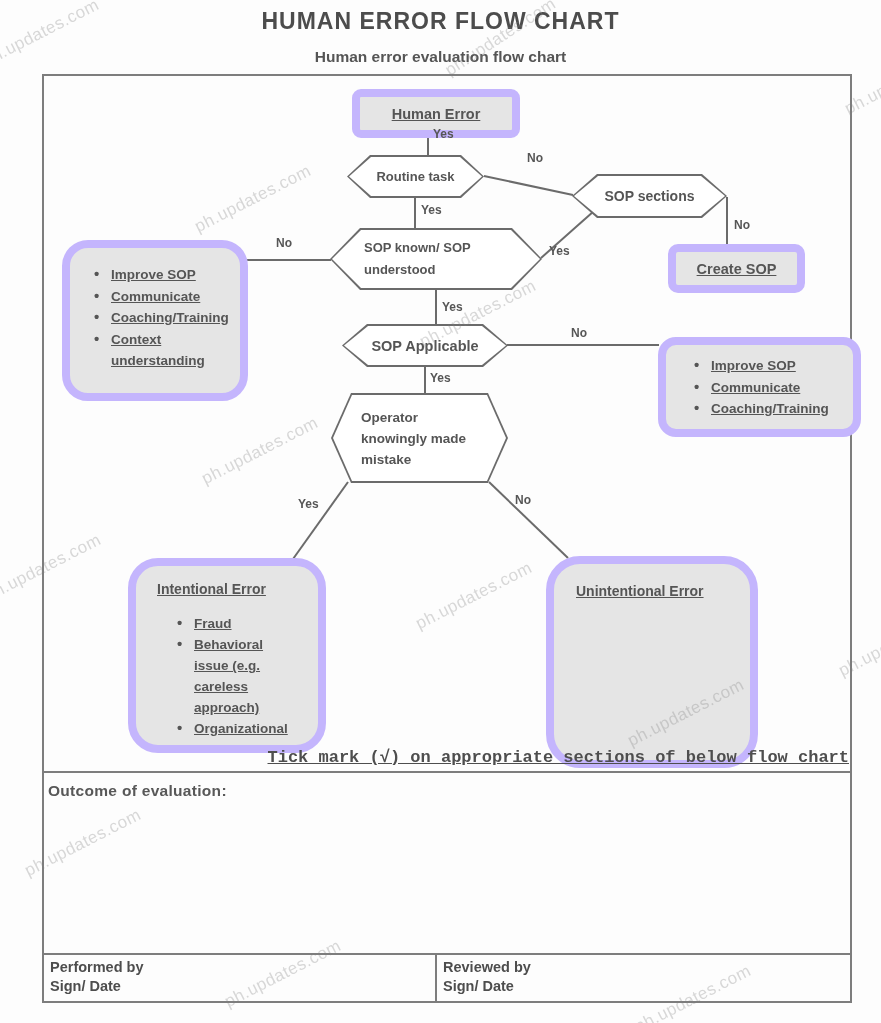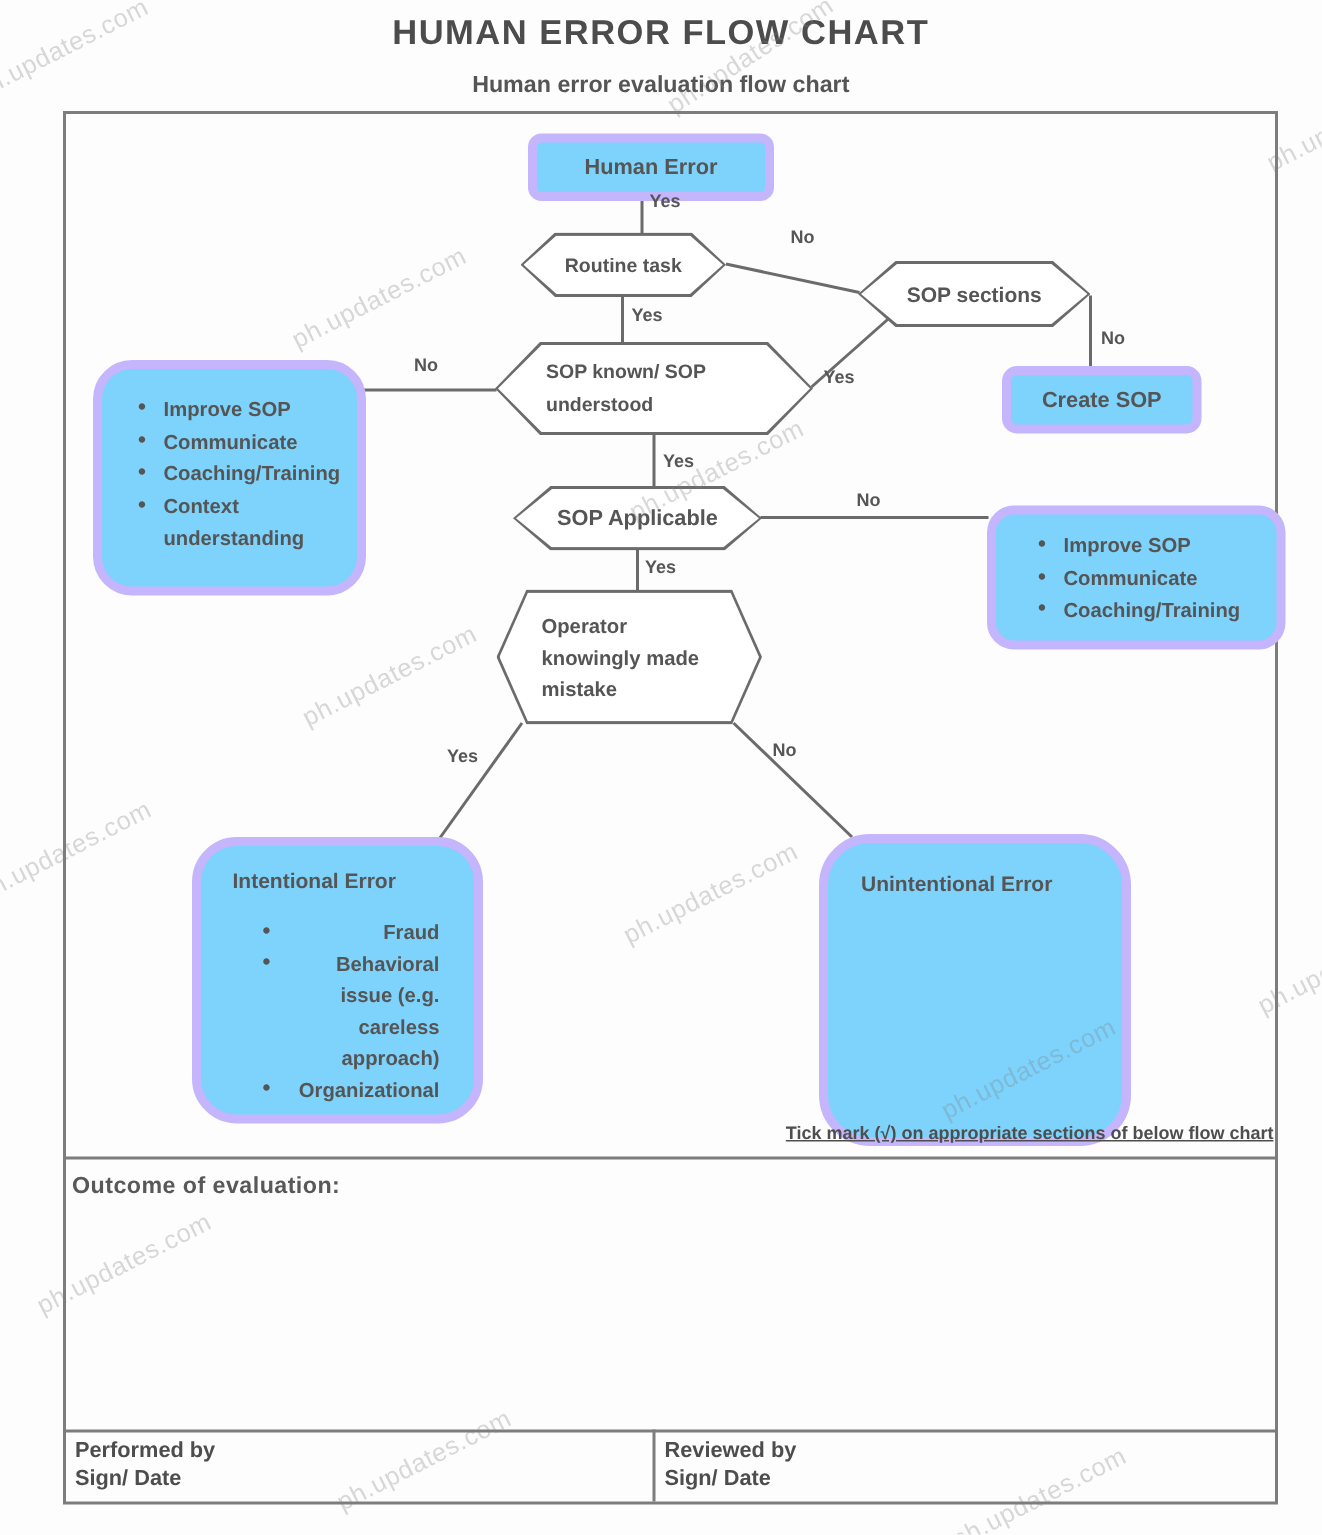--- a/index.html
+++ b/index.html
@@ -20,41 +20,41 @@
   }
   
   .frame{position:absolute;left:42px;top:74px;width:806px;height:925px;border:2px solid #7d7d7d;z-index:0;}
   .hline{position:absolute;left:42px;width:810px;height:0;border-top:2px solid #7d7d7d;z-index:0;}
   .vline{position:absolute;width:0;border-left:2px solid #7d7d7d;z-index:0;}
   
   svg.connectors{position:absolute;left:0;top:0;z-index:1;}
   svg.connectors line{stroke:#6b6b6b;stroke-width:2;}
   
   .rnode{
-    position:absolute;background:#7dd3fc;border:6px solid #c4b5fd;z-index:2;
+    position:absolute;background:#e5e5e5;border:8px solid #c4b5fd;z-index:2;
     display:flex;align-items:center;justify-content:center;
-    font-weight:bold;color:#555;
+    font-weight:bold;color:#555;text-decoration:underline;
   }
   .hex{position:absolute;z-index:2;}
   .hex .hex-outer{position:absolute;inset:0;background:#6b6b6b;
     clip-path:polygon(0 50%,var(--s) 0,calc(100% - var(--s)) 0,100% 50%,calc(100% - var(--s)) 100%,var(--s) 100%);}
   .hex .hex-inner{position:absolute;inset:2px;background:#fff;
     clip-path:polygon(0 50%,calc(var(--s) - 1px) 0,calc(100% - var(--s) + 1px) 0,100% 50%,calc(100% - var(--s) + 1px) 100%,calc(var(--s) - 1px) 100%);}
   .hex .hex-label{position:absolute;inset:0;display:flex;align-items:center;justify-content:center;
     font-weight:bold;color:#555;text-align:center;}
   .hex .hex-label.left{justify-content:flex-start;text-align:left;}
   
   .elabel{position:absolute;z-index:3;font-size:12px;font-weight:bold;color:#565656;}
   
   ul.blist{list-style:none;margin:0;padding:0;}
   ul.blist li{position:relative;padding-left:17px;font-weight:bold;color:#555;}
   ul.blist li::before{content:"\2022";position:absolute;left:0;top:-1px;font-size:15px;}
   
-  .ticknote{position:absolute;z-index:3;font-size:12px;font-weight:bold;color:#4e4e4e;
-    text-decoration:underline;}
+  .ticknote{position:absolute;z-index:3;font-size:17px;font-weight:bold;color:#4e4e4e;
+    text-decoration:underline;font-family:Liberation Mono, monospace;}
   .outcome{position:absolute;z-index:3;font-size:15.5px;font-weight:bold;color:#585858;letter-spacing:.3px;}
   .sigblock{position:absolute;z-index:3;font-size:14.5px;font-weight:bold;color:#4d4d4d;line-height:19px;}
   
   .wm{position:absolute;z-index:10;pointer-events:none;white-space:nowrap;
     font-size:17px;color:rgba(130,130,130,0.30);letter-spacing:.5px;
     transform:rotate(-27deg);transform-origin:left center;}
 </style>
 </head>
 <body>
 
@@ -130,21 +130,21 @@
 </div>
 
 <div class="hex" style="left:331px;top:393px;width:177px;height:90px;--s:20px;">
   <div class="hex-outer"></div>
   <div class="hex-inner"></div>
   <div class="hex-label left" style="font-size:13.5px;line-height:21px;padding-left:30px;width:112px;">Operator knowingly made mistake</div>
 </div>
 
 <div class="rnode" style="left:128px;top:558px;width:182px;height:179px;border-radius:30px;align-items:flex-start;justify-content:flex-start;flex-direction:column;">
   <div style="margin:15px 0 0 21px;font-size:14px;">Intentional Error</div>
-  <ul class="blist" style="margin:16px 4px 0 41px;font-size:13.5px;line-height:21px;width:118px;text-align:right;">
+  <ul class="blist" style="margin:16px 4px 0 41px;font-size:13.5px;line-height:21px;width:118px;">
     <li>Fraud</li>
     <li>Behavioral issue (e.g. careless approach)</li>
     <li>Organizational</li>
   </ul>
 </div>
 
 <div class="rnode" style="left:546px;top:556px;width:196px;height:196px;border-radius:34px;align-items:flex-start;justify-content:flex-start;flex-direction:column;">
   <div style="margin:19px 0 0 22px;font-size:14px;">Unintentional Error</div>
 </div>
 

